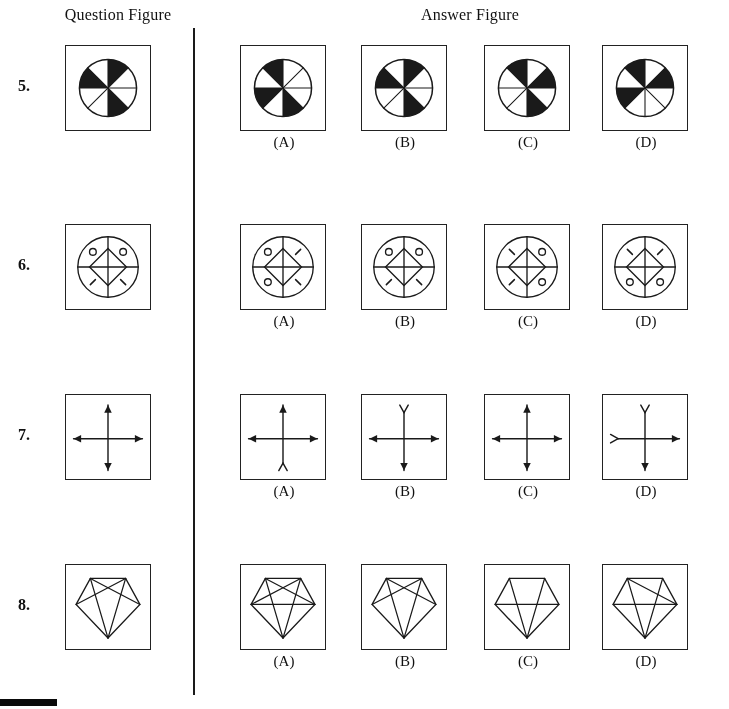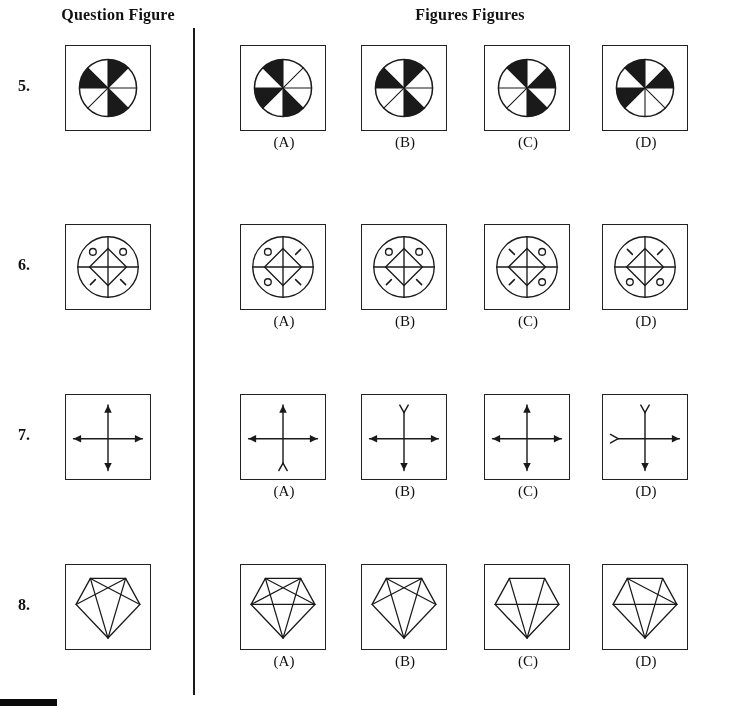--- a/index.html
+++ b/index.html
@@ -1,21 +1,21 @@
 <!DOCTYPE html>
 <html><head>
 <meta charset="utf-8">
 <style>
   html,body{margin:0;padding:0;background:#fff;}
   #page{
     position:relative;width:729px;height:709px;background:#ffffff;
     font-family:"Liberation Serif", serif;color:#111;overflow:hidden;
   }
   .hdr{
-    position:absolute;top:6px;font-weight:bold;font-size:16px;
+    position:absolute;top:6px;font-weight:normal;font-size:16px;
     text-align:center;letter-spacing:.2px;
   }
   #hdr-q{left:38px;width:160px;}
   #hdr-a{left:240px;width:460px;}
   #divider{position:absolute;left:193px;top:28px;width:2px;height:667px;background:#1a1a1a;}
   .row{position:absolute;left:0;width:729px;height:125px;}
   #row-5{top:45px;} #row-6{top:224px;} #row-7{top:394px;} #row-8{top:564px;}
   .qnum{
     position:absolute;left:18px;top:32px;font-weight:bold;font-size:16px;
   }
@@ -28,21 +28,21 @@
   }
   .fig-box svg{display:block;width:100%;height:100%;}
   .fig-label{margin-top:3px;font-size:15px;}
   #corner-bar{position:absolute;left:0;top:699px;width:57px;height:7px;background:#0a0a0a;}
 </style>
 </head>
 <body>
 
 <div id="page">
   <div id="hdr-q" class="hdr">Question Figure</div>
-  <div id="hdr-a" class="hdr">Figures Figures</div>
+  <div id="hdr-a" class="hdr">Answer Figure</div>
   <div id="divider"></div>
 
   <div id="row-5" class="row">
     <span class="qnum">5.</span>
     <div class="cell q">
       <div class="fig-box">
           <svg viewBox="0 0 100 100">
             <circle cx="50" cy="50" r="34" stroke="#1a1a1a" fill="none" stroke-width="1.8" stroke-linecap="round"></circle>
             <path d="M50,50 L50,16 A34,34 0 0 1 74.04163056034261,25.958369439657385 Z" fill="#1a1a1a" stroke="none"></path>
             <path d="M50,50 L74.04163056034261,74.04163056034261 A34,34 0 0 1 50,84 Z" fill="#1a1a1a" stroke="none"></path>

